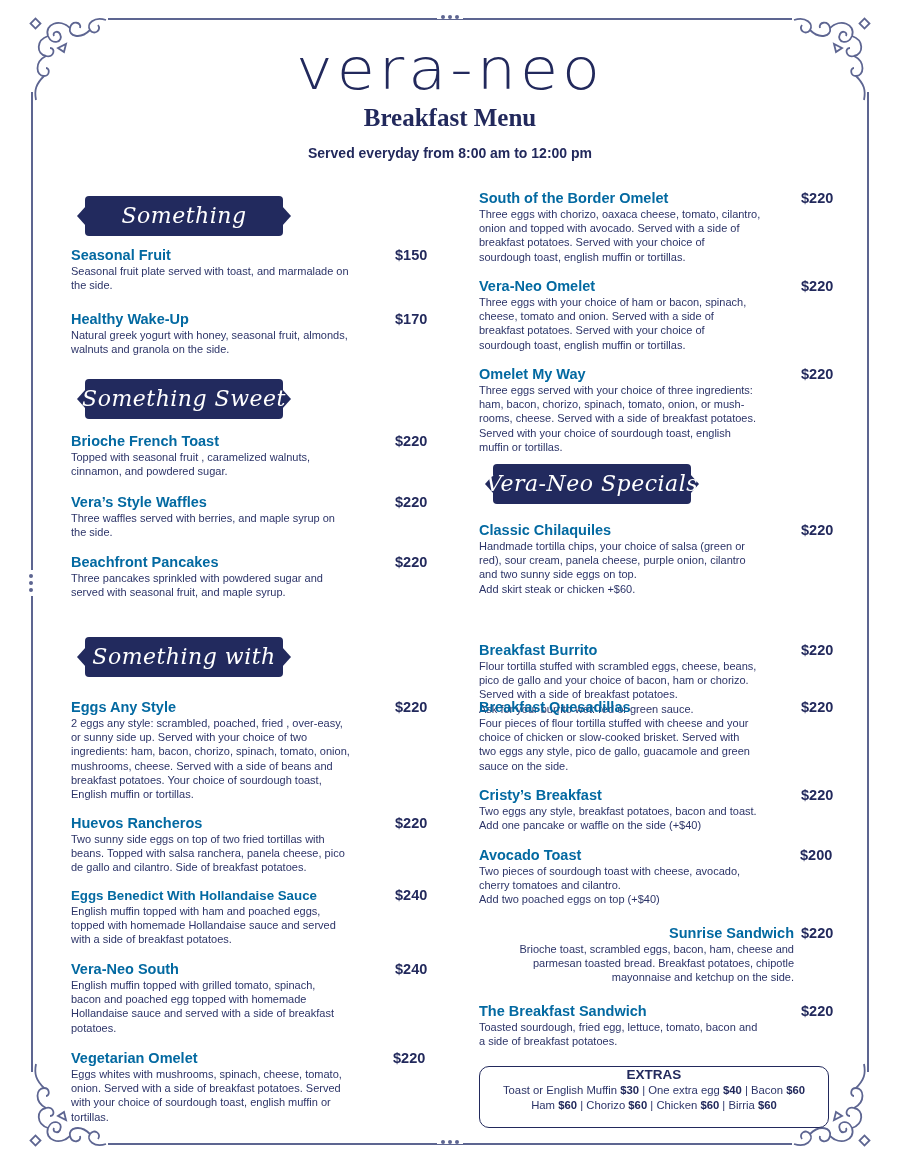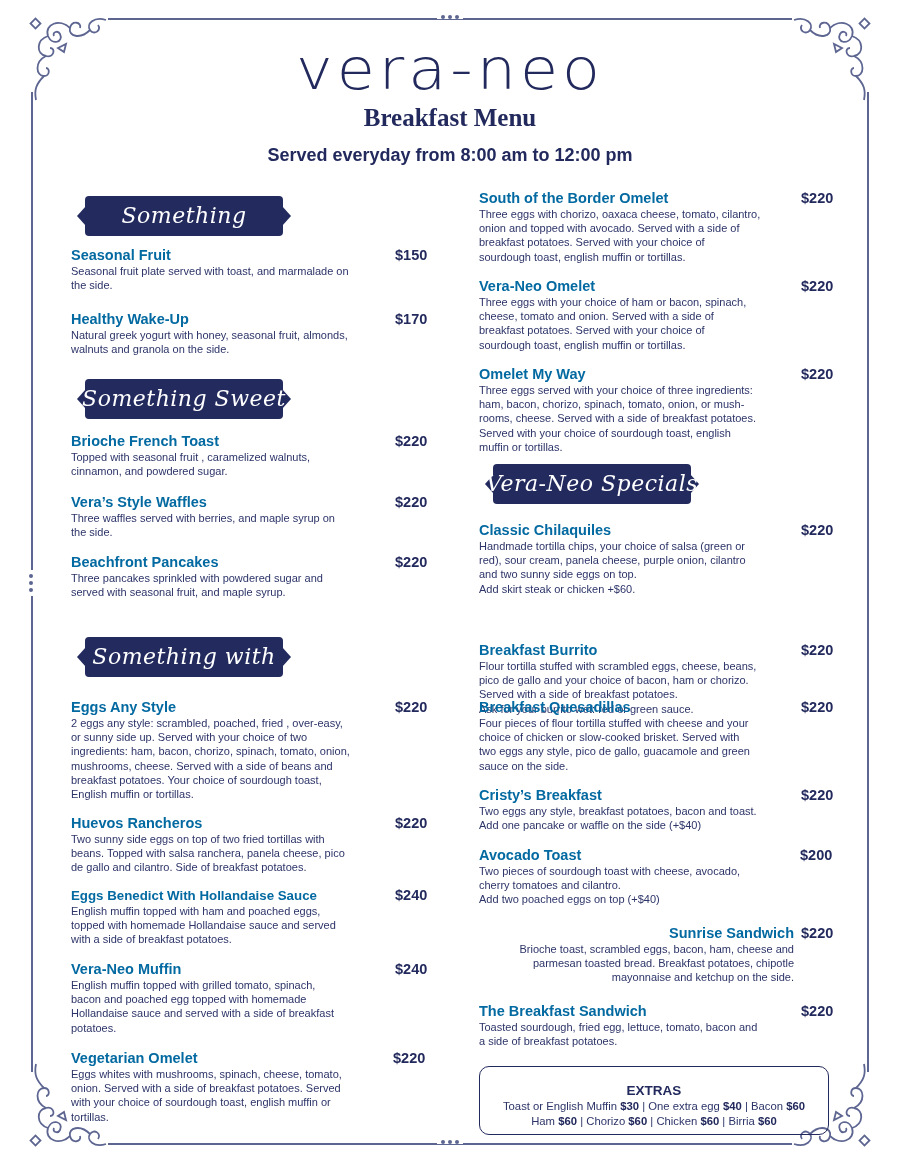--- a/index.html
+++ b/index.html
@@ -18,21 +18,21 @@
     .dots-v { flex-direction: column; background: #fff; padding: 4px 0; }
     .corner { position: absolute; width: 90px; height: 90px; }
 
     
     .brand { position: absolute; left: 0; width: 900px; top: 30px; text-align: center;
       font-family: "DejaVu Sans", sans-serif; font-weight: 300; font-size: 62px; letter-spacing: 4px;
       color: #22295c; line-height: 80px; transform: scaleY(0.92); }
     .menu-title { position: absolute; left: 0; width: 900px; top: 104px; text-align: center;
       font-family: Liberation Serif, serif; font-weight: 900; font-size: 25px; color: #22295c; }
     .served { position: absolute; left: 0; width: 900px; top: 145px; text-align: center;
-      font-family: "Liberation Sans", sans-serif; font-weight: 700; font-size: 18px; color: #22295c; }
+      font-family: "Liberation Sans", sans-serif; font-weight: 700; font-size: 14px; color: #22295c; }
 
     
     .banner { position: absolute; height: 40px; width: 214px; }
     .banner .body-shape { position: absolute; left: 8px; right: 8px; top: 0; bottom: 0;
       background: #222a5e; border-radius: 4px; }
     .banner .notch-l, .banner .notch-r { position: absolute; top: 10px; width: 0; height: 0;
       border-top: 10px solid transparent; border-bottom: 10px solid transparent; }
     .banner .notch-l { left: 0; border-right: 9px solid #222a5e; }
     .banner .notch-r { right: 0; border-left: 9px solid #222a5e; }
     .banner .label { position: absolute; left: 0; right: 0; top: 0; bottom: 0; text-align: center;
@@ -46,22 +46,22 @@
     .item .price { position: absolute; top: 0; font-family: "Liberation Sans", sans-serif; font-weight: 700;
       font-size: 14.5px; color: #22295c; line-height: 17px; }
     .item .desc { font-family: "Liberation Sans", sans-serif; font-size: 11px; color: #2c3468;
       line-height: 14.2px; margin-top: 0px; white-space: pre-line; }
     .left-item { left: 71px; width: 310px; }
     .left-item .price { left: 324px; }
     .right-item { left: 479px; width: 315px; }
     .right-item .price { left: 322px; }
 
     
-    .extras { position: absolute; left: 479px; top: 1066px; width: 350px; height: 69px;
-      border: 1.5px solid #22295c; border-radius: 10px; text-align: center; padding-top: 16px; }
+    .extras { position: absolute; left: 479px; top: 1066px; width: 350px; height: 62px;
+      border: 1.5px solid #22295c; border-radius: 10px; text-align: center; padding-top: 0; }
     .extras .title { font-family: "Liberation Sans", sans-serif; font-weight: 700; font-size: 13.5px; color: #22295c; line-height: 16px; }
     .extras .line { font-family: "Liberation Sans", sans-serif; font-size: 11.3px; color: #2c3468; line-height: 15px; }
     .extras b { font-weight: 700; color: #22295c; }
   </style>
 </head>
 <body>
 
 <div class="frame-line frame-top"></div>
 <div class="frame-line frame-bottom"></div>
 <div class="frame-line frame-left"></div>
@@ -207,21 +207,21 @@
 de gallo and cilantro. Side of breakfast potatoes.</div>
 </div>
 <div class="item left-item" style="top:887px;">
   <div class="name" style="font-size:13.3px;">Eggs Benedict With Hollandaise Sauce</div>
   <div class="price">$240</div>
   <div class="desc">English muffin topped with ham and poached eggs,
 topped with homemade Hollandaise sauce and served
 with a side of breakfast potatoes.</div>
 </div>
 <div class="item left-item" style="top:961px;">
-  <div class="name">Vera-Neo Muffin</div>
+  <div class="name">Vera-Neo South</div>
   <div class="price">$240</div>
   <div class="desc">English muffin topped with grilled tomato, spinach,
 bacon and poached egg topped with homemade
 Hollandaise sauce and served with a side of breakfast
 potatoes.</div>
 </div>
 <div class="item left-item" style="top:1050px;">
   <div class="name">Vegetarian Omelet</div>
   <div class="price" style="left:322px;">$220</div>
   <div class="desc">Eggs whites with mushrooms, spinach, cheese, tomato,

